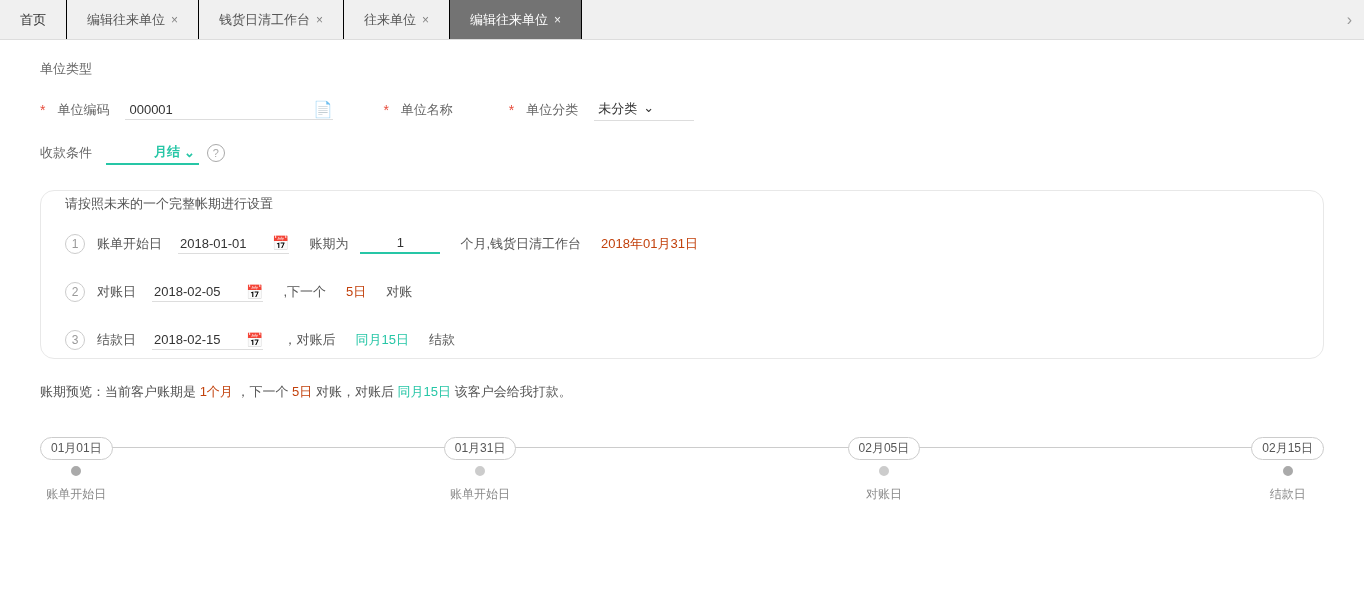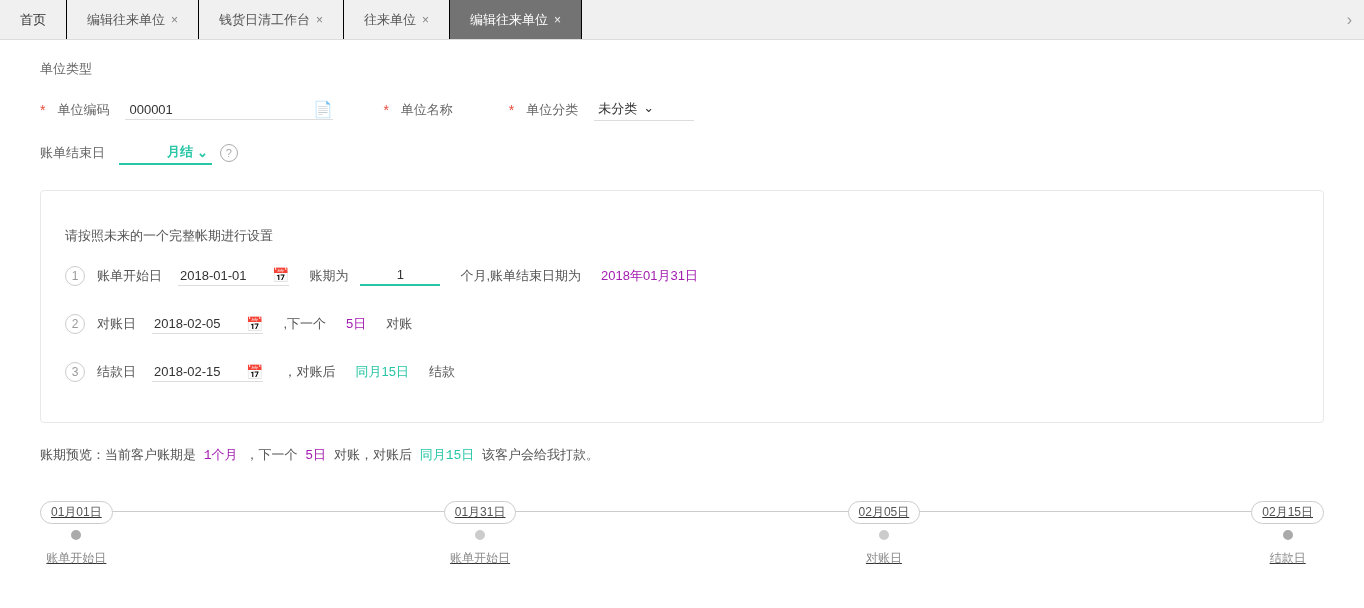--- a/index.html
+++ b/index.html
@@ -166,22 +166,22 @@
       border: 1.5px solid #aaa;
       display: inline-flex; align-items: center; justify-content: center;
       color: #aaa;
       font-size: 11px;
       cursor: pointer;
     }
 
     
     .settings-box {
       border: 1px solid #e8e8e8;
-      border-radius: 4px;
-      padding: 36px 24px;
+      border-radius: 14px;
+      padding: 4px 24px;
       margin-bottom: 20px;
       margin-top: 25px;
     }
     .settings-title {
       font-size: 13px;
       color: #555;
       margin-bottom: 20px;
     }
 
     .setting-row {
@@ -220,21 +220,21 @@
       background: transparent;
       width: 90px;
     }
     .cal-icon { color: #26c6a6; font-size: 14px; cursor: pointer; }
     .setting-desc {
       font-size: 13px;
       color: #555;
       margin-left: 8px;
       text-align: right;
     }
-    .highlight-orange { color: #a21caf; }
+    .highlight-orange { color: #c2410c; }
     .highlight-teal { color: #26c6a6; }
 
     
     .period-input {
       border: none;
       border-bottom: 2px solid #26c6a6;
       outline: none;
       font-size: 13px;
       color: #333;
       width: 80px;
@@ -242,30 +242,28 @@
       text-align: center;
     }
 
     
     .account-preview {
       font-size: 13px;
       color: #555;
       margin-top: 21px;
       margin-bottom: 24px;
       line-height: 1.8;
-      font-family: Liberation Mono, monospace;
     }
 
     
     .timeline-container {
       display: flex;
       padding: 10px 0;
       position: relative;
       margin-top: 10px;
-      text-decoration: underline;
     }
     .timeline-line {
       position: absolute;
       top: 20px;
       left: 0;
       right: 0;
       height: 1px;
       background: #ccc;
       z-index: 0;
     }
@@ -351,41 +349,41 @@
 
     <span style="margin-left: 40px;" class="required-star">*</span>
     <span class="form-label">单位分类</span>
     <div class="select-field">
       <span>未分类</span>
       <span class="select-arrow">⌄</span>
     </div>
   </div>
 
   <div class="payment-row">
-    <span class="form-label">账单结束日</span>
+    <span class="form-label">收款条件</span>
     <div class="payment-select">
       <span>月结</span>
       <span class="select-arrow" style="color:#26c6a6; margin-left:4px;">⌄</span>
     </div>
     <div class="help-icon">?</div>
   </div>
 
   <div class="settings-box">
     <div class="settings-title">请按照未来的一个完整帐期进行设置</div>
 
     <div class="setting-row">
       <div class="setting-num">1</div>
       <span class="setting-field-label">账单开始日</span>
       <div class="date-input-wrap">
         <input type="text" value="2018-01-01" style="">
         <span class="cal-icon">📅</span>
       </div>
       <span class="setting-desc">账期为</span>
       <input type="text" class="period-input" value="1" style="">
-      <span class="setting-desc">个月,账单结束日期为</span>
+      <span class="setting-desc">个月,钱货日清工作台</span>
       <span class="setting-desc highlight-orange">2018年01月31日</span>
     </div>
 
     <div class="setting-row">
       <div class="setting-num">2</div>
       <span class="setting-field-label">对账日</span>
       <div class="date-input-wrap">
         <input type="text" value="2018-02-05" style="">
         <span class="cal-icon">📅</span>
       </div>

